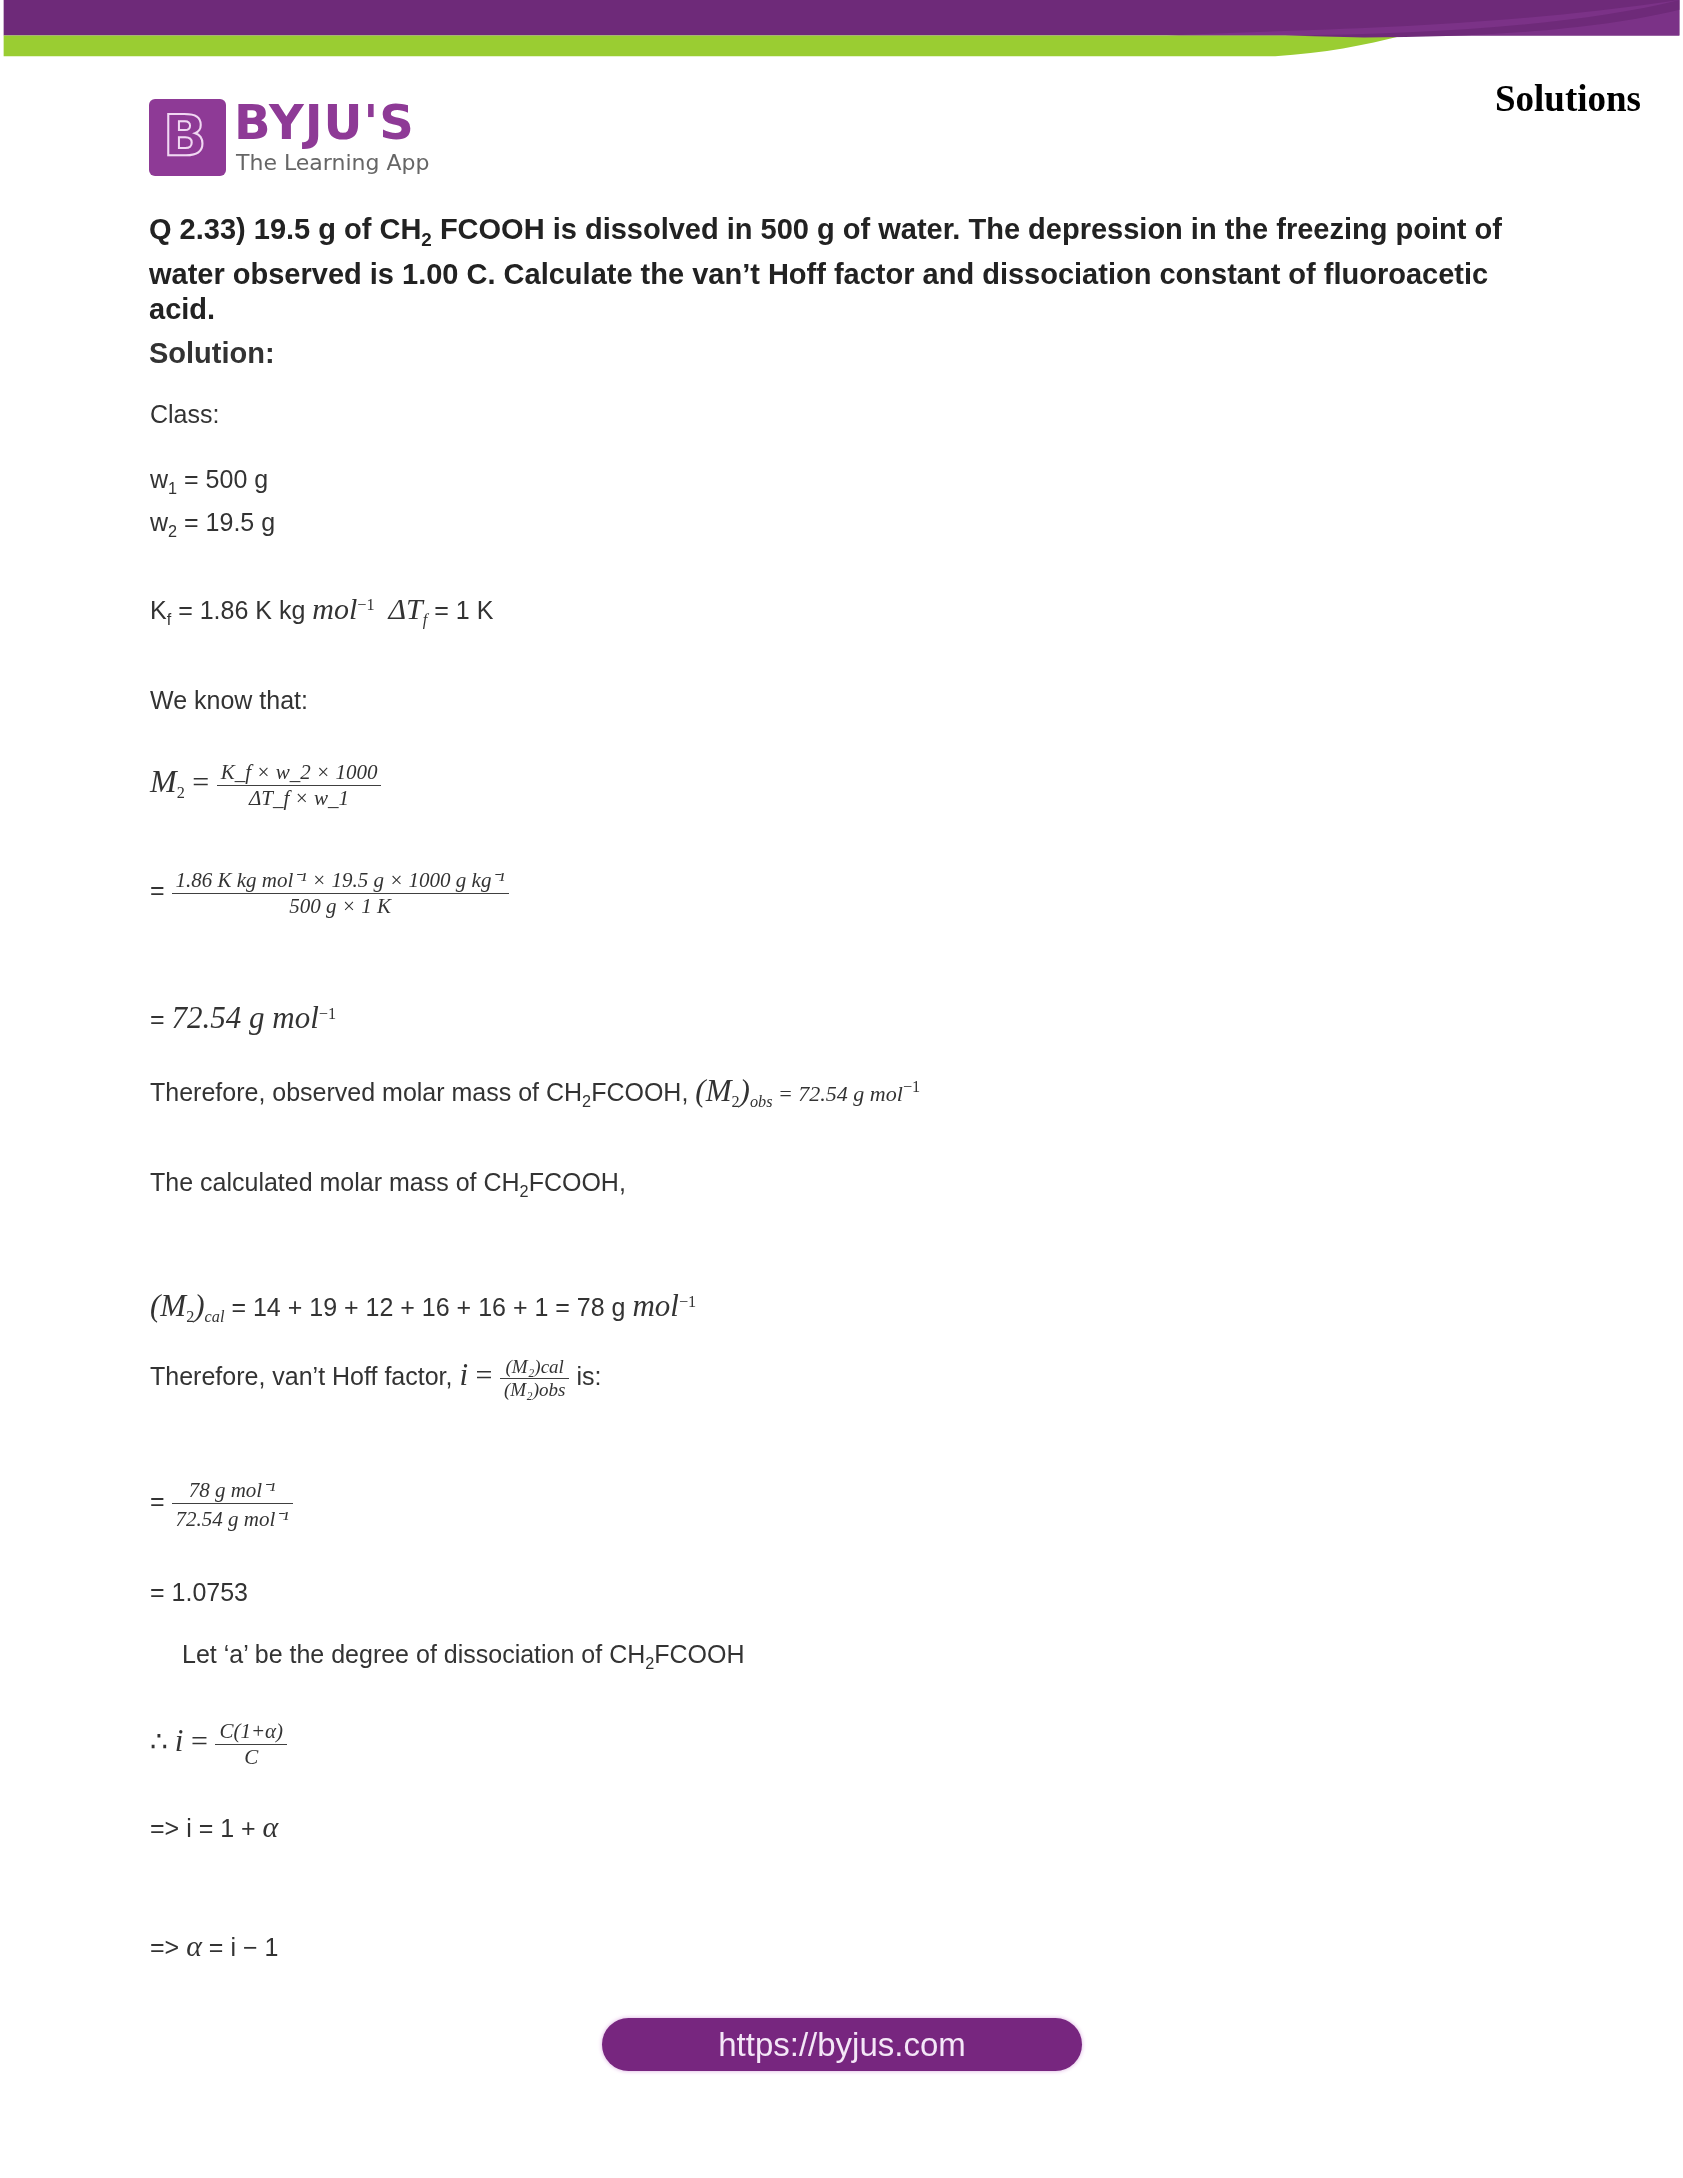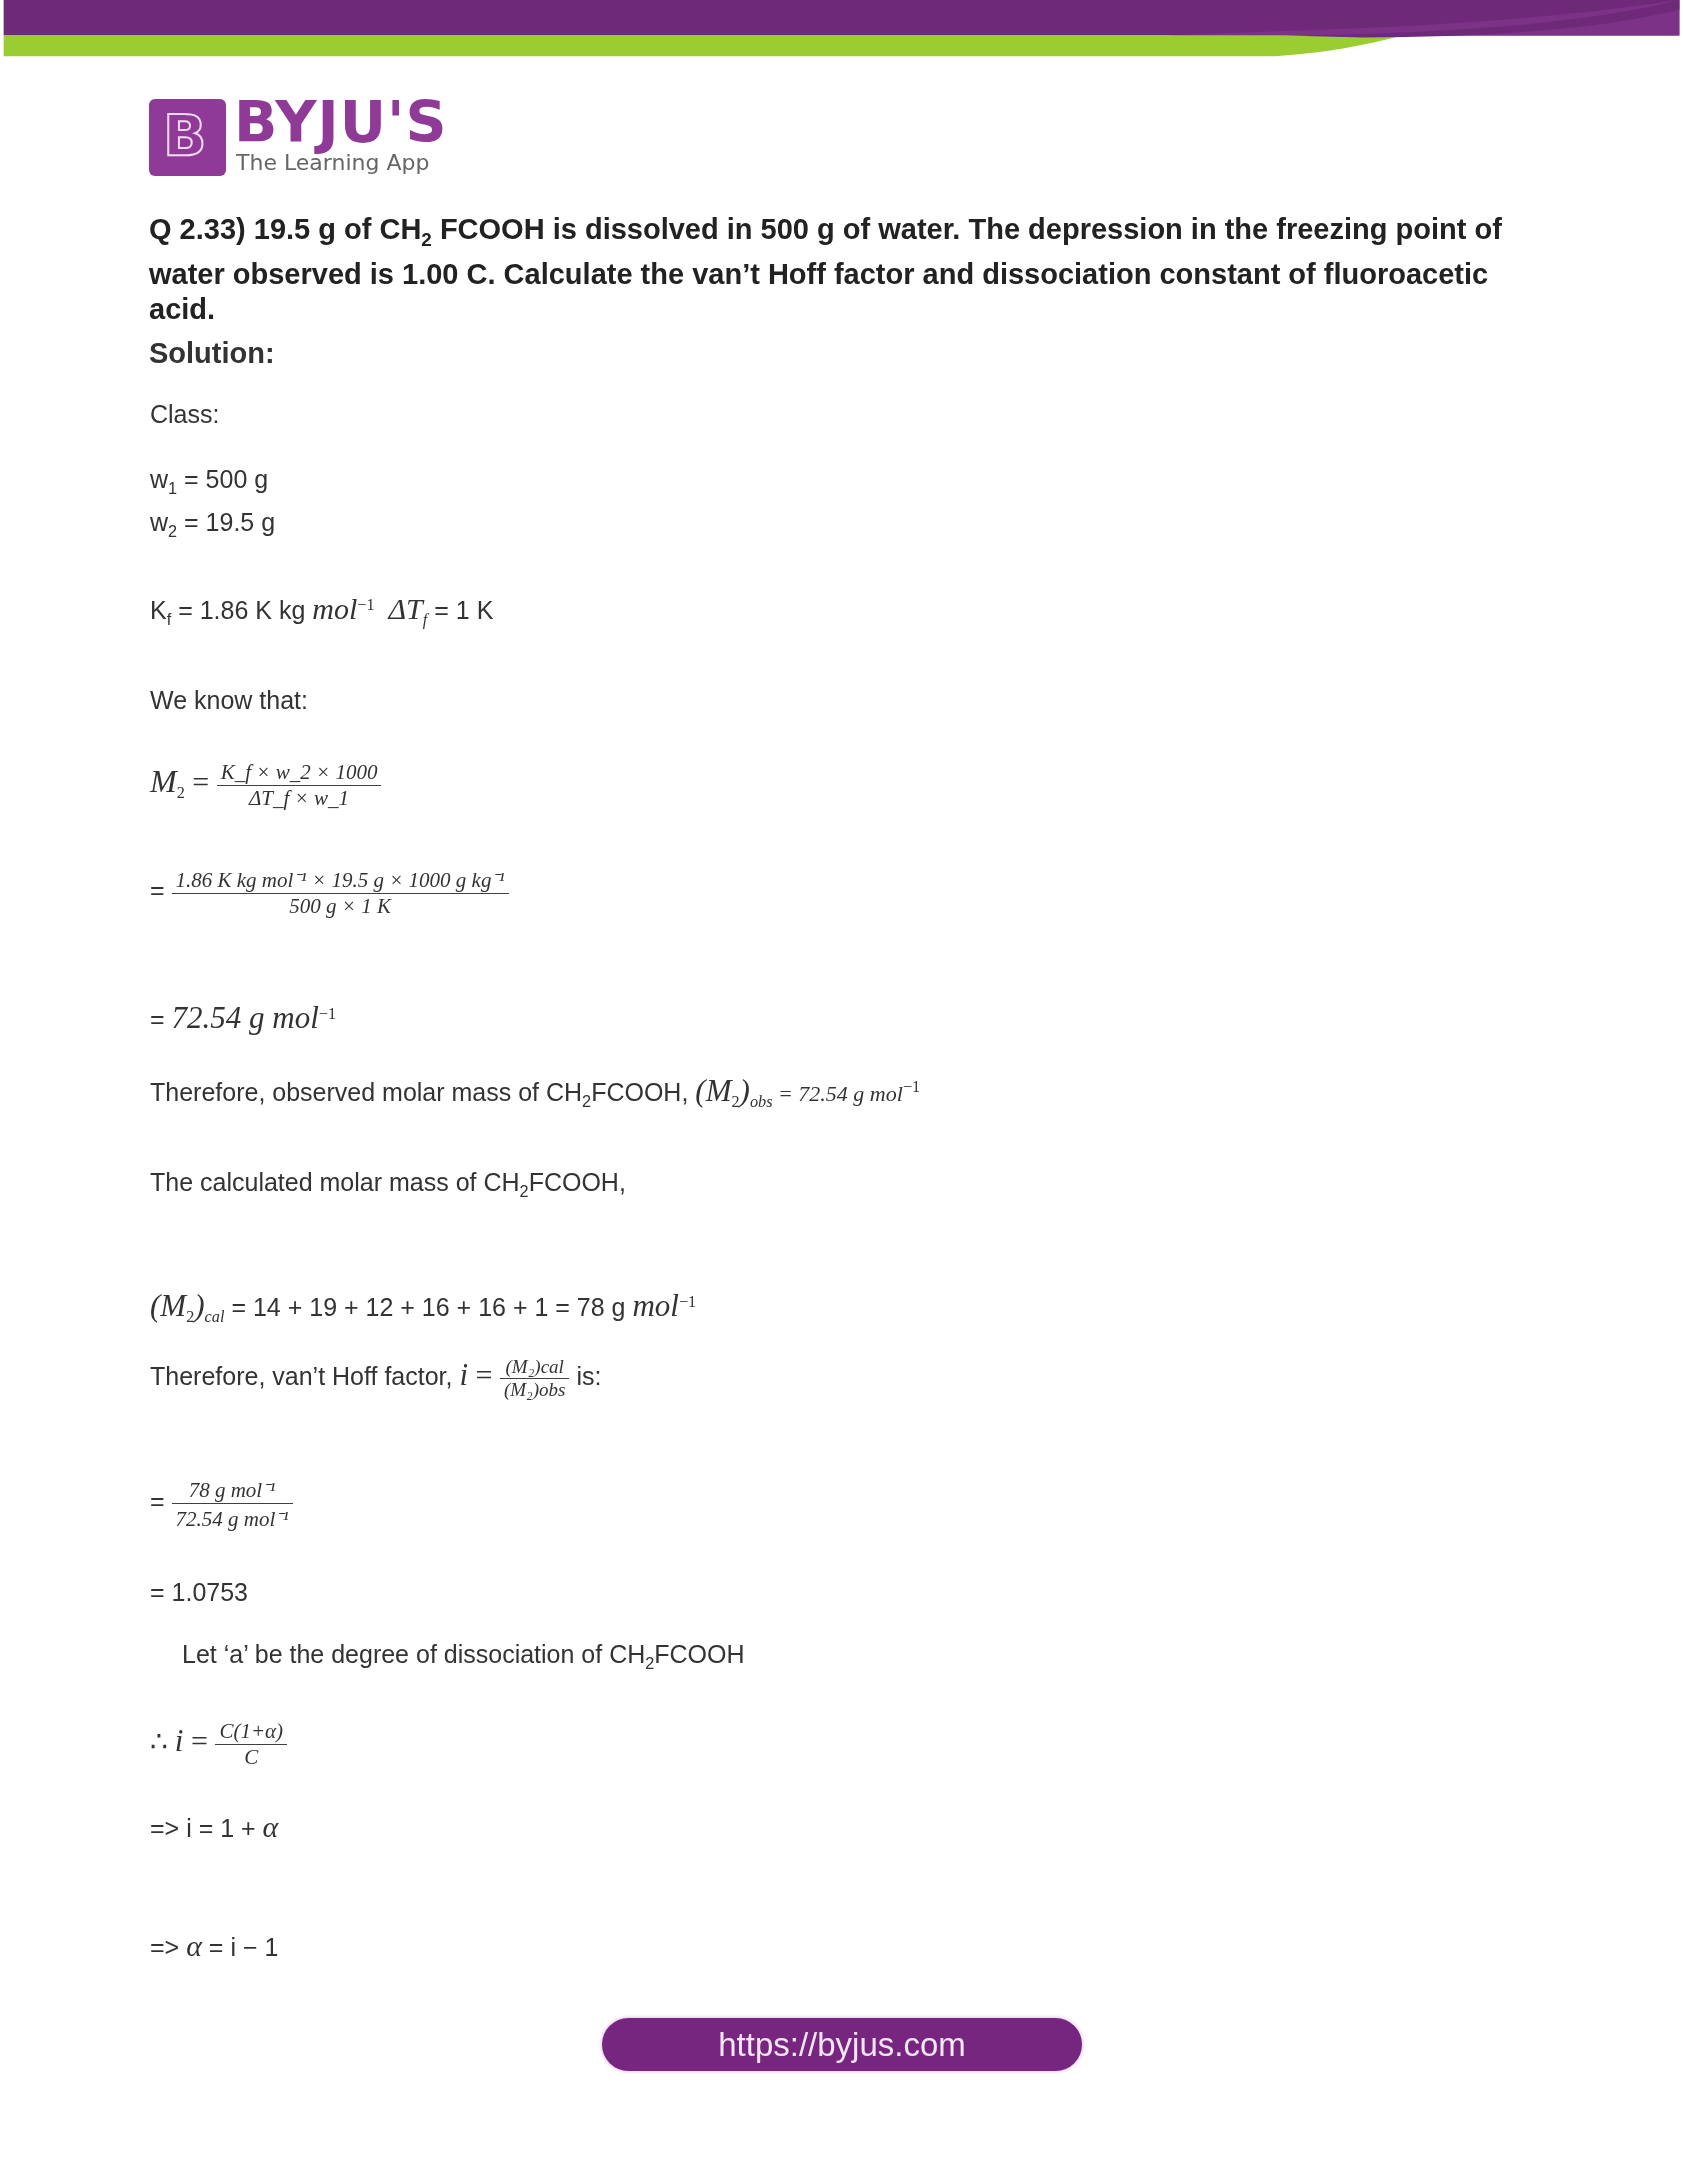--- a/index.html
+++ b/index.html
@@ -1,21 +1,21 @@
 <!DOCTYPE html>
 <html><head>
 <meta charset="utf-8">
 <style>
   html, body { margin:0; padding:0; }
   body { width:1683px; height:2178px; background:#fff; position:relative; overflow:hidden; font-family:"Liberation Sans", sans-serif; color:#333; }
   .header-bands { position:absolute; left:0; top:0; width:1683px; height:69px; }
   .logo { position:absolute; left:149px; top:99px; width:287px; height:81px; }
   .logo-box { position:absolute; left:0; top:0; width:77px; height:77px; background:#8e3a96; border-radius:6px; }
   .logo-b { position:absolute; left:14px; top:8px; font-family:"DejaVu Sans", sans-serif; font-weight:bold; font-size:57px; color:#8e3a96; -webkit-text-stroke:2px #f1d8f3; line-height:59px; }
-  .logo-name { position:absolute; left:85px; top:-6px; font-family:"DejaVu Sans", sans-serif; font-weight:bold; font-size:57px; color:#8e3a96; letter-spacing:1px; line-height:59px; }
+  .logo-name { position:absolute; left:85px; top:-6px; font-family:"DejaVu Sans", sans-serif; font-weight:bold; font-size:48px; color:#8e3a96; letter-spacing:1px; line-height:59px; }
   .logo-tag { position:absolute; left:87px; top:51px; font-family:"DejaVu Sans", sans-serif; font-size:22px; color:#666; line-height:26px; white-space:nowrap; }
   .doc-title { position:absolute; right:42px; top:77px; text-align:right; font-family:"Liberation Serif", serif; font-weight:bold; font-size:37px; color:#000; line-height:44px; }
   .question { position:absolute; left:149px; top:212px; width:1406px; font-weight:bold; font-size:29px; line-height:35px; color:#222; }
   .sol-label { position:absolute; left:149px; top:337px; font-weight:bold; font-size:29px; color:#333; }
   .line { position:absolute; left:150px; font-size:25px; color:#333; white-space:nowrap; }
   .m { font-family:"Liberation Serif", serif; font-style:italic; }
   .mr { font-family:"Liberation Serif", serif; }
   sub, sup { font-size:65%; }
   .frac { display:inline-block; vertical-align:middle; text-align:center; font-family:"Liberation Serif", serif; font-style:italic; color:#333; }
   .frac .num { display:block; padding:0 4px; border-bottom:1px solid #404040; }
@@ -35,20 +35,21 @@
 
 <div class="logo">
   <div class="logo-box">
     <span class="logo-b">B</span>
   </div>
   <span class="logo-name">BYJU'S</span>
   <span class="logo-tag">The Learning App</span>
 </div>
 
 <div class="doc-title">
+  <div>Solutions</div>
 </div>
 
 <div class="question"><span>Q 2.33) 19.5 g of CH</span><sub>2</sub><span> FCOOH is dissolved in 500 g of water. The depression in the freezing point of water observed is 1.00 C. Calculate the van’t Hoff factor and dissociation constant of fluoroacetic acid.</span></div>
 
 <div class="sol-label">Solution:</div>
 
 <div class="line" style="top:400px;">Class:</div>
 
 <div class="line" style="top:465px;"><span>w</span><sub>1</sub><span> = 500 g</span></div>
 

